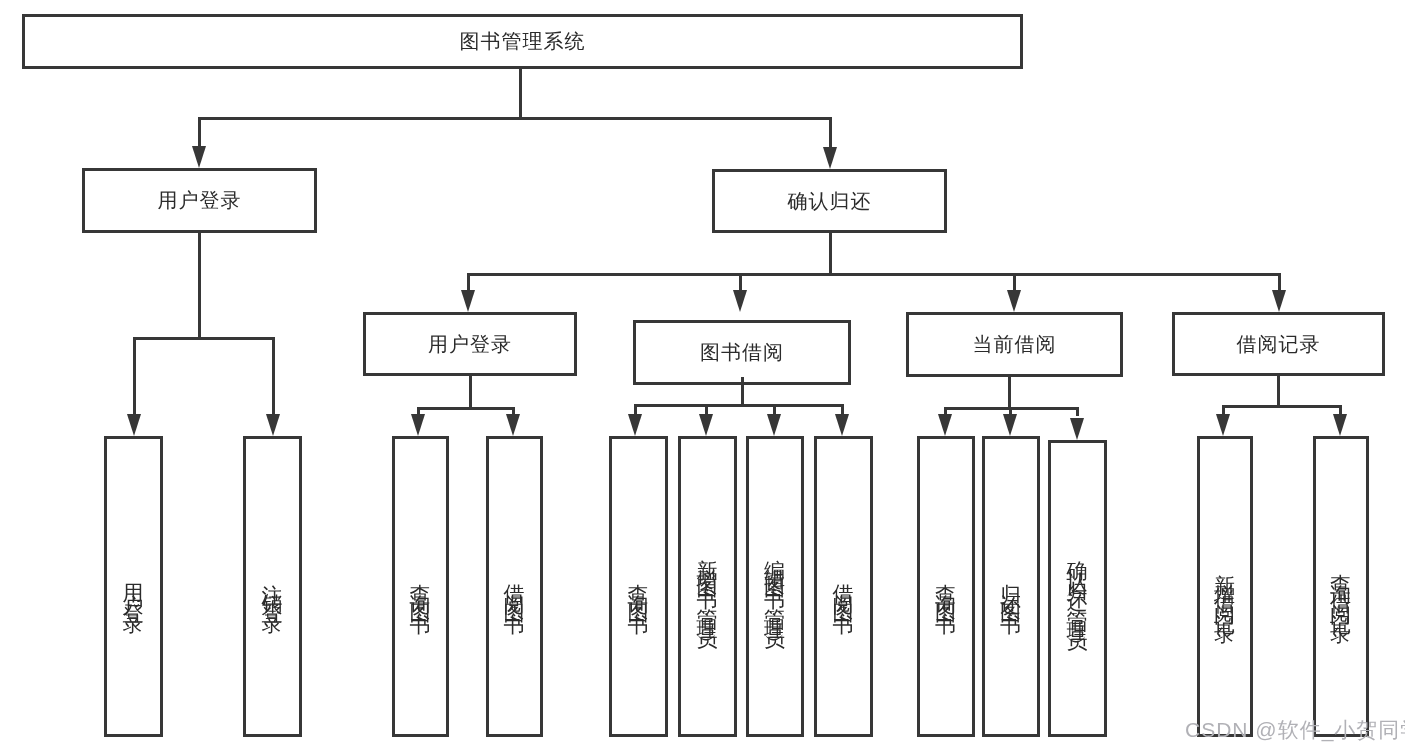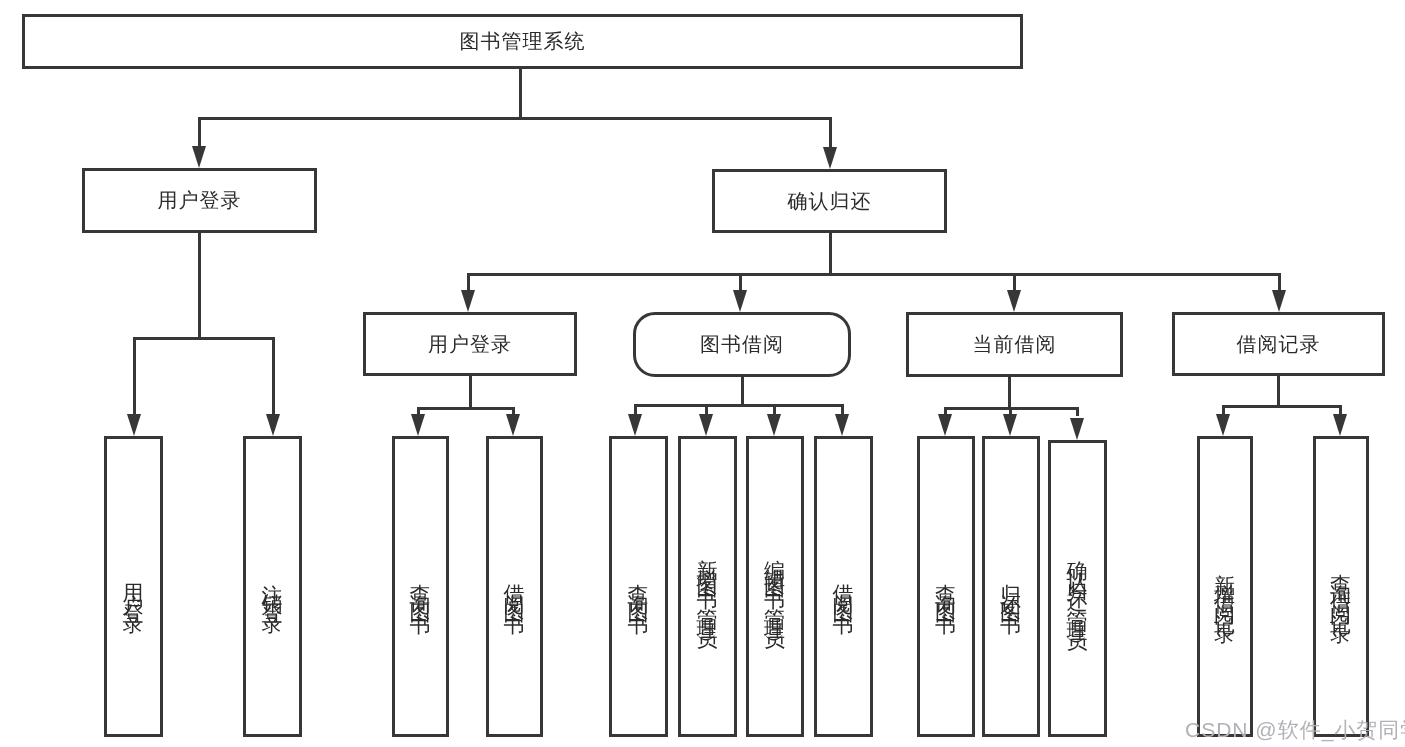--- a/index.html
+++ b/index.html
@@ -93,21 +93,21 @@
   <div class="vline" style="left:739px;top:273px;height:19px;"></div>
   <div class="ahead" style="left:733px;top:290px;"></div>
   <div class="vline" style="left:1013px;top:273px;height:19px;"></div>
   <div class="ahead" style="left:1007px;top:290px;"></div>
   <div class="vline" style="left:1278px;top:273px;height:19px;"></div>
   <div class="ahead" style="left:1272px;top:290px;"></div>
 
   <div class="box" style="left:363px;top:312px;width:214px;height:64px;">
     <span>用户登录</span>
   </div>
-  <div class="box" style="left:633px;top:312px;width:218px;height:65px;border-radius:22px;">
+  <div class="box" style="left:633px;top:320px;width:218px;height:65px;">
     <span>图书借阅</span>
   </div>
   <div class="box" style="left:1172px;top:312px;width:213px;height:64px;">
     <span>借阅记录</span>
   </div>
   <div class="box" style="left:906px;top:312px;width:217px;height:65px;">
     <span>当前借阅</span>
   </div>
 
   <div class="vline" style="left:469px;top:376px;height:31px;"></div>

